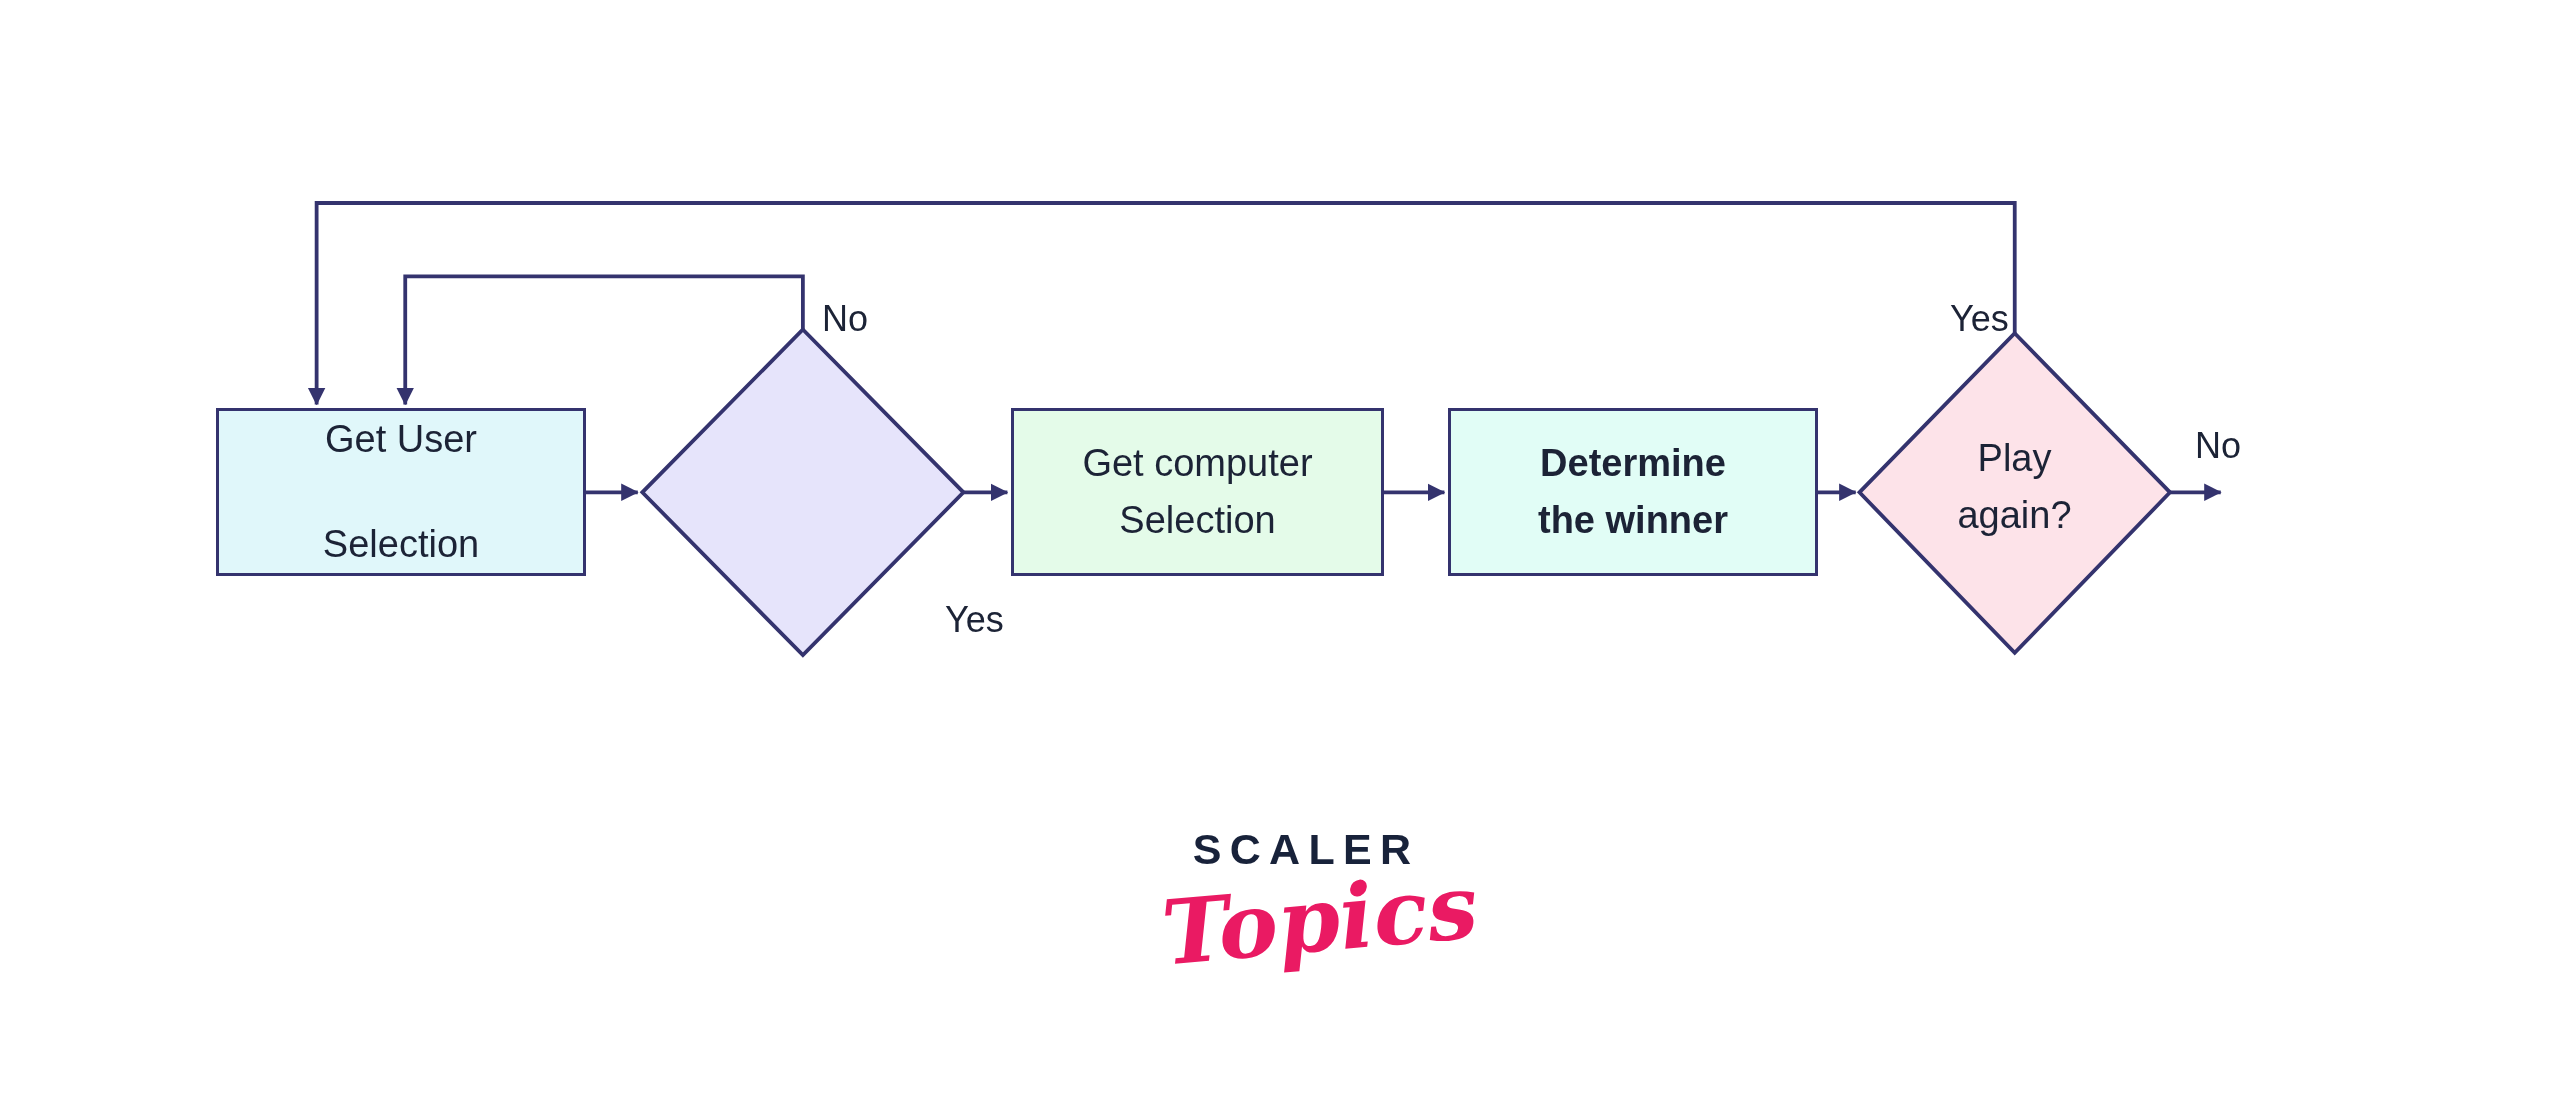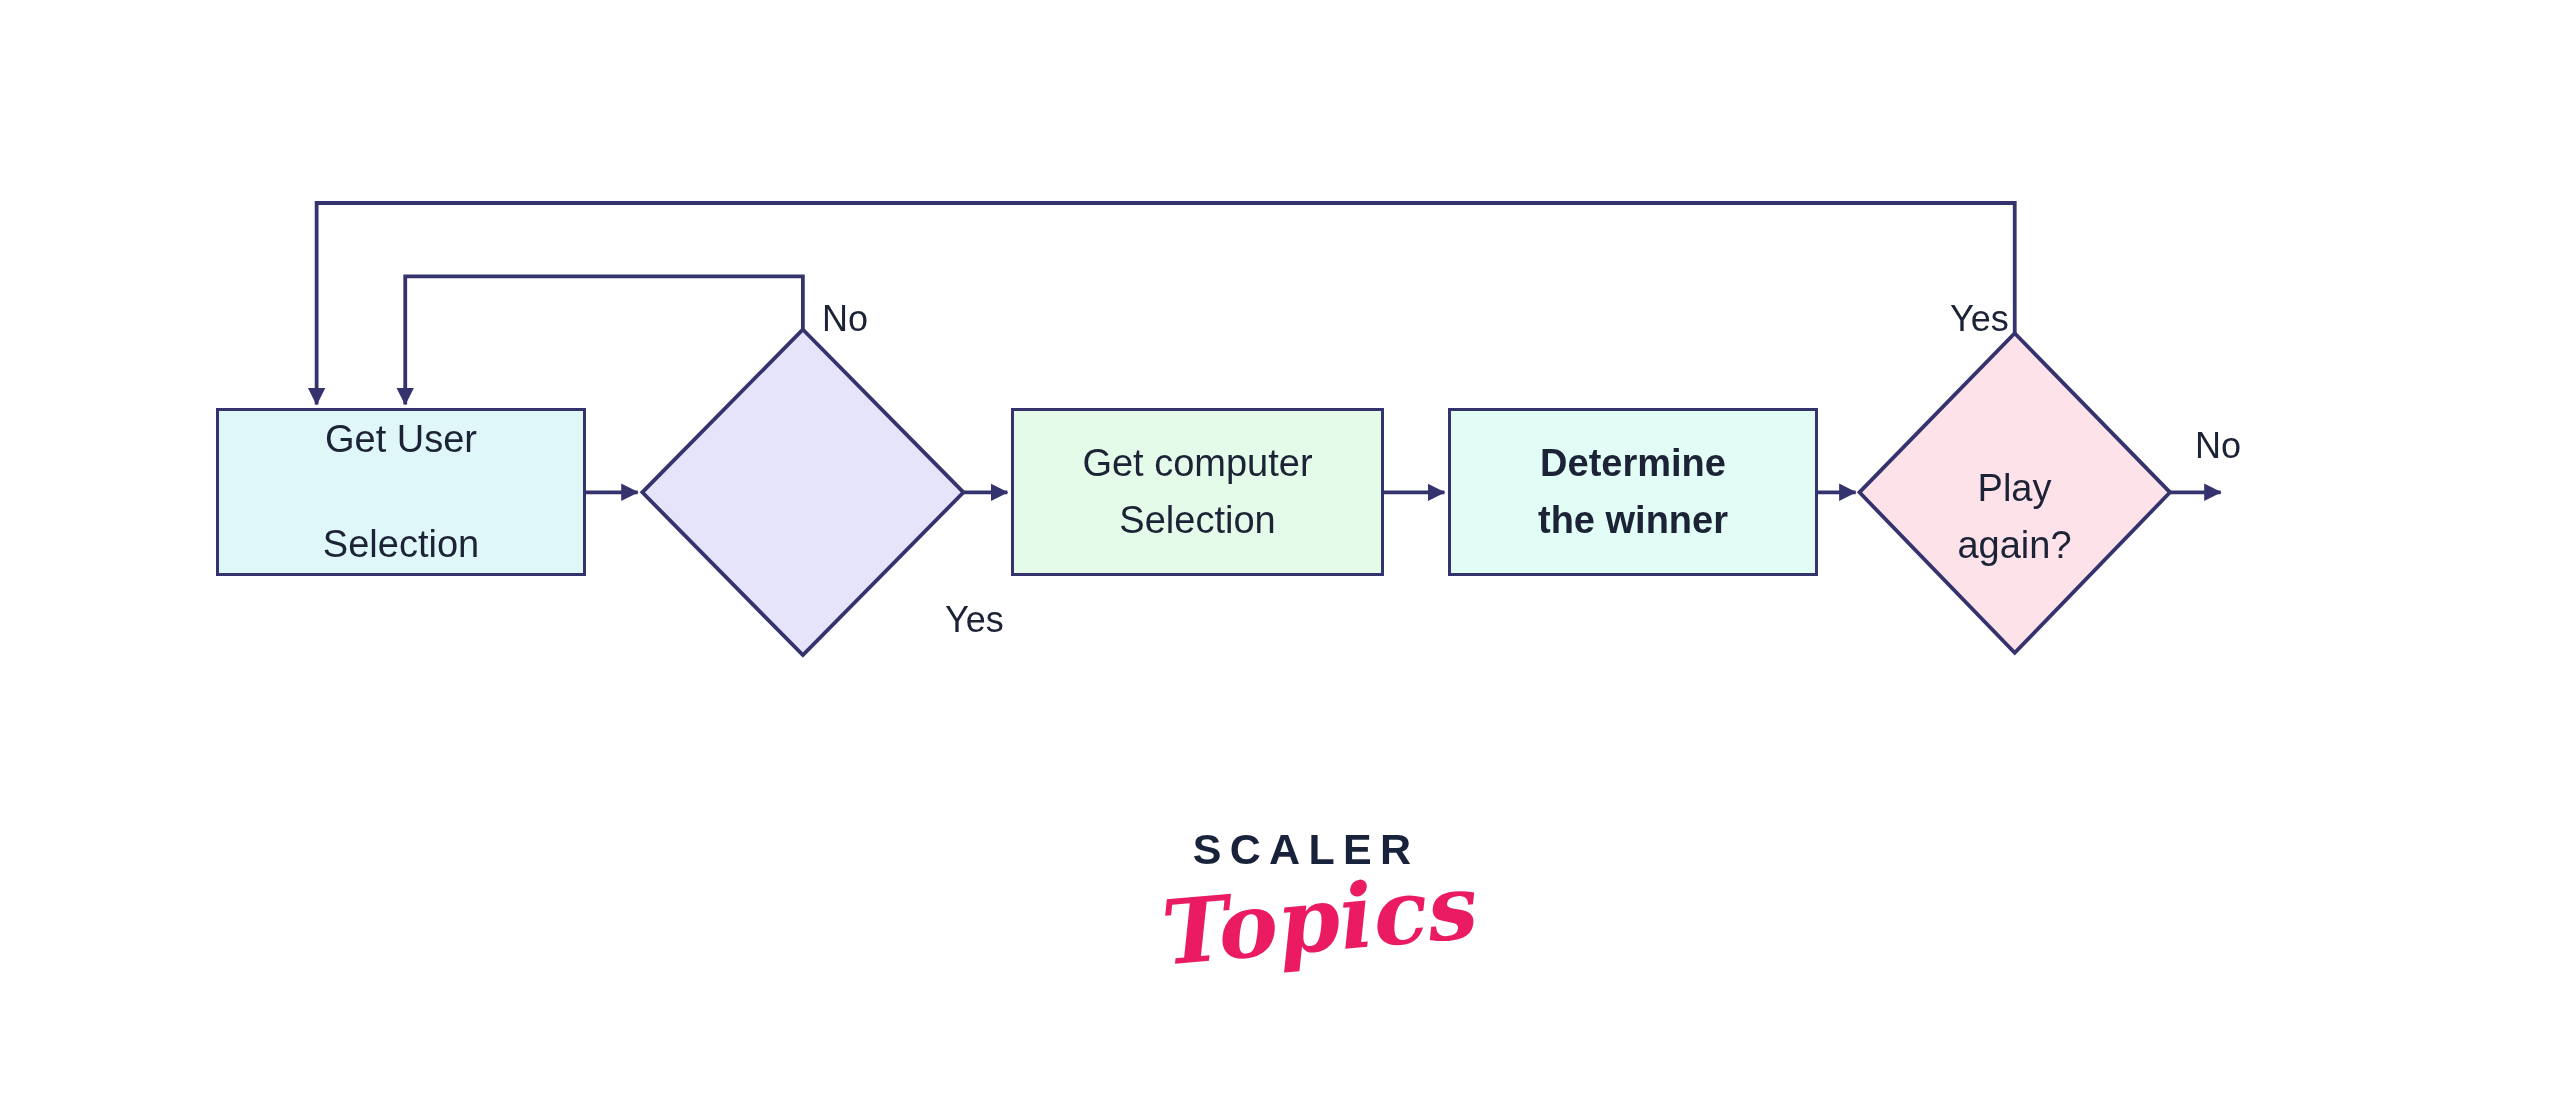--- a/index.html
+++ b/index.html
@@ -76,21 +76,21 @@
     <span>Get computer</span>
     <span>Selection</span>
   </div>
 
   <div class="node rect-node" style="left: 1448px; top: 408px; width: 370px; height: 168px; border-color: rgb(52, 51, 110); background: rgb(225, 253, 246); font-weight: bold;">
     <span>Determine</span>
     <span>the winner</span>
   </div>
 
 
-  <div class="diamond-label" style="left:1878px;top:458px;width:273px;height:118px;text-align:center;">
+  <div class="diamond-label" style="left:1878px;top:428px;width:273px;height:118px;text-align:center;">
     <span>Play</span>
     <span>again?</span>
   </div>
 
 
   <div class="edge-label" style="left:822px;top:297px;">No</div>
   <div class="edge-label" style="left:945px;top:598px;">Yes</div>
   <div class="edge-label" style="left:1950px;top:297px;">Yes</div>
   <div class="edge-label" style="left:2195px;top:424px;">No</div>
 

